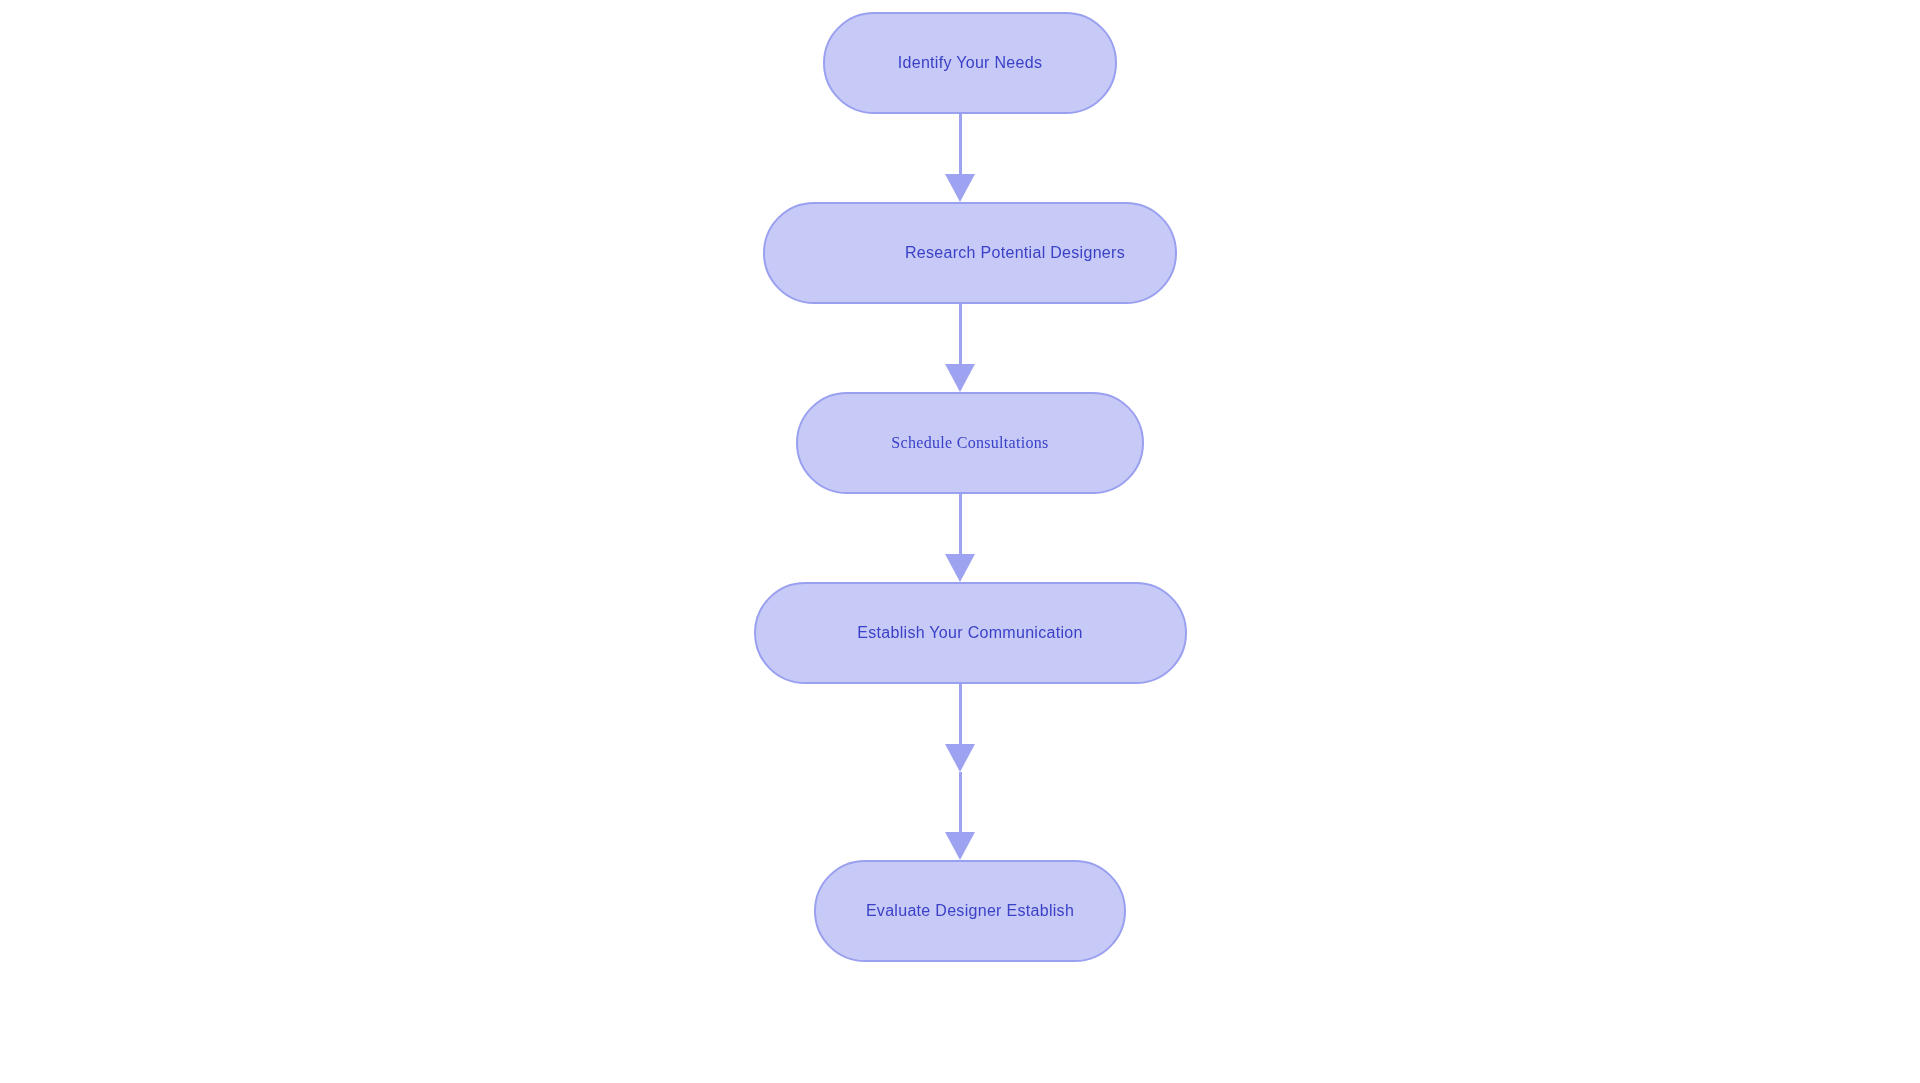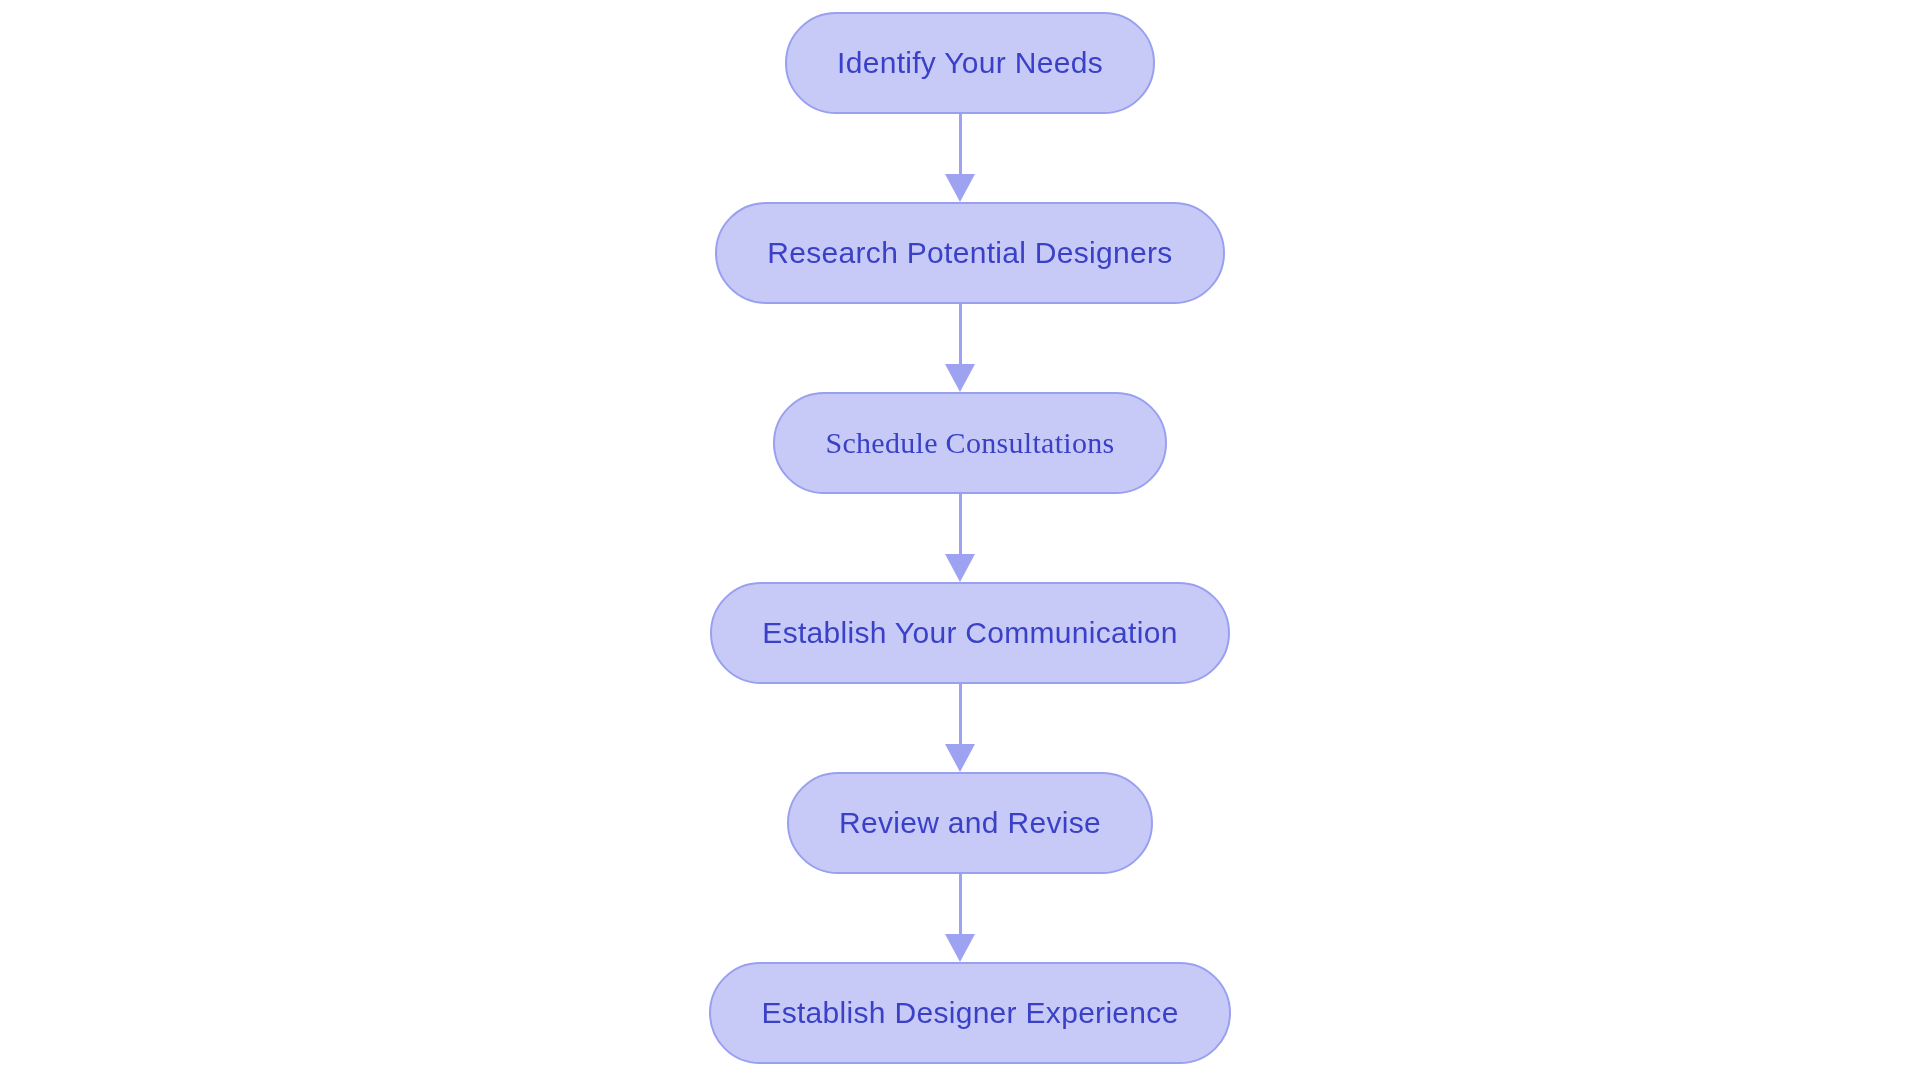--- a/index.html
+++ b/index.html
@@ -32,30 +32,30 @@
   .node {
     box-sizing: border-box;
     height: 102px;
     border-radius: 51px;
     background: var(--node-fill, #c7caf7);
     border: 2px solid var(--node-border, #9aa0f0);
     color: var(--node-text, #3a41c7);
     display: flex;
     align-items: center;
     justify-content: center;
-    font-size: 30px;
+    font-size: 16px;
     letter-spacing: 0.3px;
     padding: 0 50px;
     white-space: nowrap;
     margin-left: 20px;
   }
 
   
   .node:nth-of-type(1)  { min-width: 294px; }
-  .node:nth-of-type(3)  { min-width: 414px; }
+  .node:nth-of-type(3)  { min-width: 414px; justify-content: flex-end; }
   .node:nth-of-type(5)  { min-width: 348px; font-family: Liberation Serif, serif; }
   .node:nth-of-type(7)  { min-width: 433px; }
   .node:nth-of-type(9)  { min-width: 286px; }
   .node:nth-of-type(11) { min-width: 413px; }
 
   .connector {
     height: 88px;
     display: flex;
     flex-direction: column;
     align-items: center;
@@ -110,27 +110,24 @@
 
     <div class="node">
       <span>Establish Your Communication</span>
     </div>
 
     <div class="connector">
       <div class="stem"></div>
       <div class="head"></div>
     </div>
 
-    <div class="node">
-      <span>Review and Revise</span>
-    </div>
 
     <div class="connector">
       <div class="stem"></div>
       <div class="head"></div>
     </div>
 
     <div class="node">
-      <span>Establish Designer Experience</span>
+      <span>Evaluate Designer Establish</span>
     </div>
 
   </div>
 </div>
 
 </body></html>

